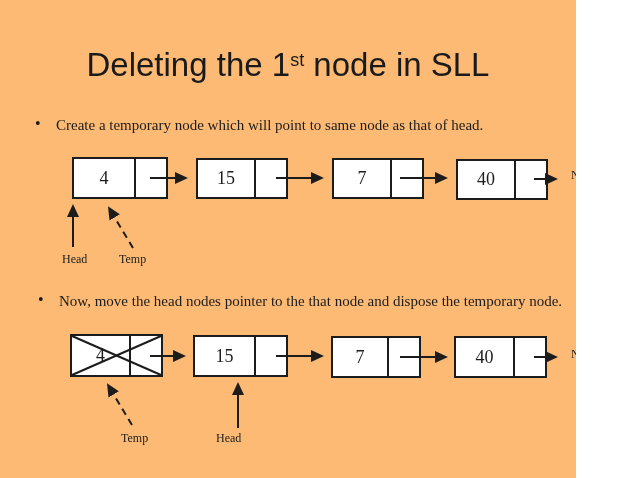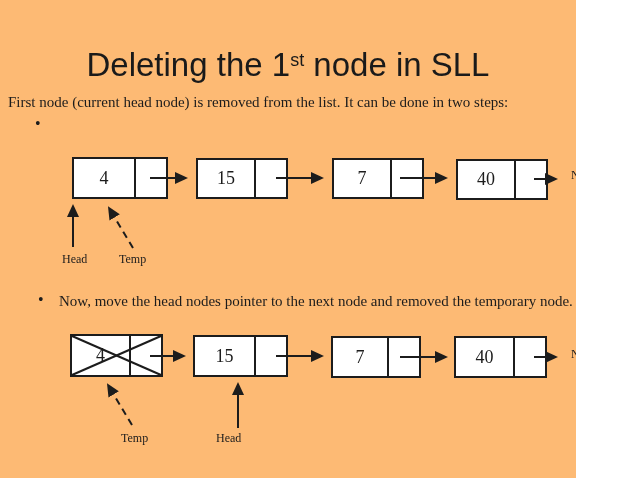--- a/index.html
+++ b/index.html
@@ -101,24 +101,24 @@
   .overlay line { stroke: #1c1c1c; stroke-width: 2; }
   .overlay line.dashed { stroke-dasharray: 7,5; }
 </style>
 </head>
 <body>
 
 <div class="slide">
 
   <h1 class="title"><span>Deleting the 1</span><sup>st</sup><span> node in SLL</span></h1>
 
-  <p class="intro">First node (current head node) is removed from the list. It can be done in two steps:</p>
 
   <div class="bullet bullet1">
     <span class="dot">•</span>
+    <span>Create a temporary node which will point to same node as that of head.</span>
   </div>
 
   <div class="node d1n1">
     <div class="cell-data">4</div>
     <div class="cell-ptr"></div>
   </div>
   <div class="node d1n2">
     <div class="cell-data">15</div>
     <div class="cell-ptr"></div>
   </div>
@@ -129,21 +129,21 @@
   <div class="node d1n4">
     <div class="cell-data">40</div>
     <div class="cell-ptr"></div>
   </div>
   <div class="lbl null1">NULL</div>
   <div class="lbl head1">Head</div>
   <div class="lbl temp1">Temp</div>
 
   <div class="bullet bullet2">
     <span class="dot">•</span>
-    <span>Now, move the head nodes pointer to the next node and removed the temporary node.</span>
+    <span>Now, move the head nodes pointer to the that node and dispose the temporary node.</span>
   </div>
 
   <div class="node d2n1">
     <div class="cell-data">4</div>
     <div class="cell-ptr"></div>
   </div>
   <div class="node d2n2">
     <div class="cell-data">15</div>
     <div class="cell-ptr"></div>
   </div>

